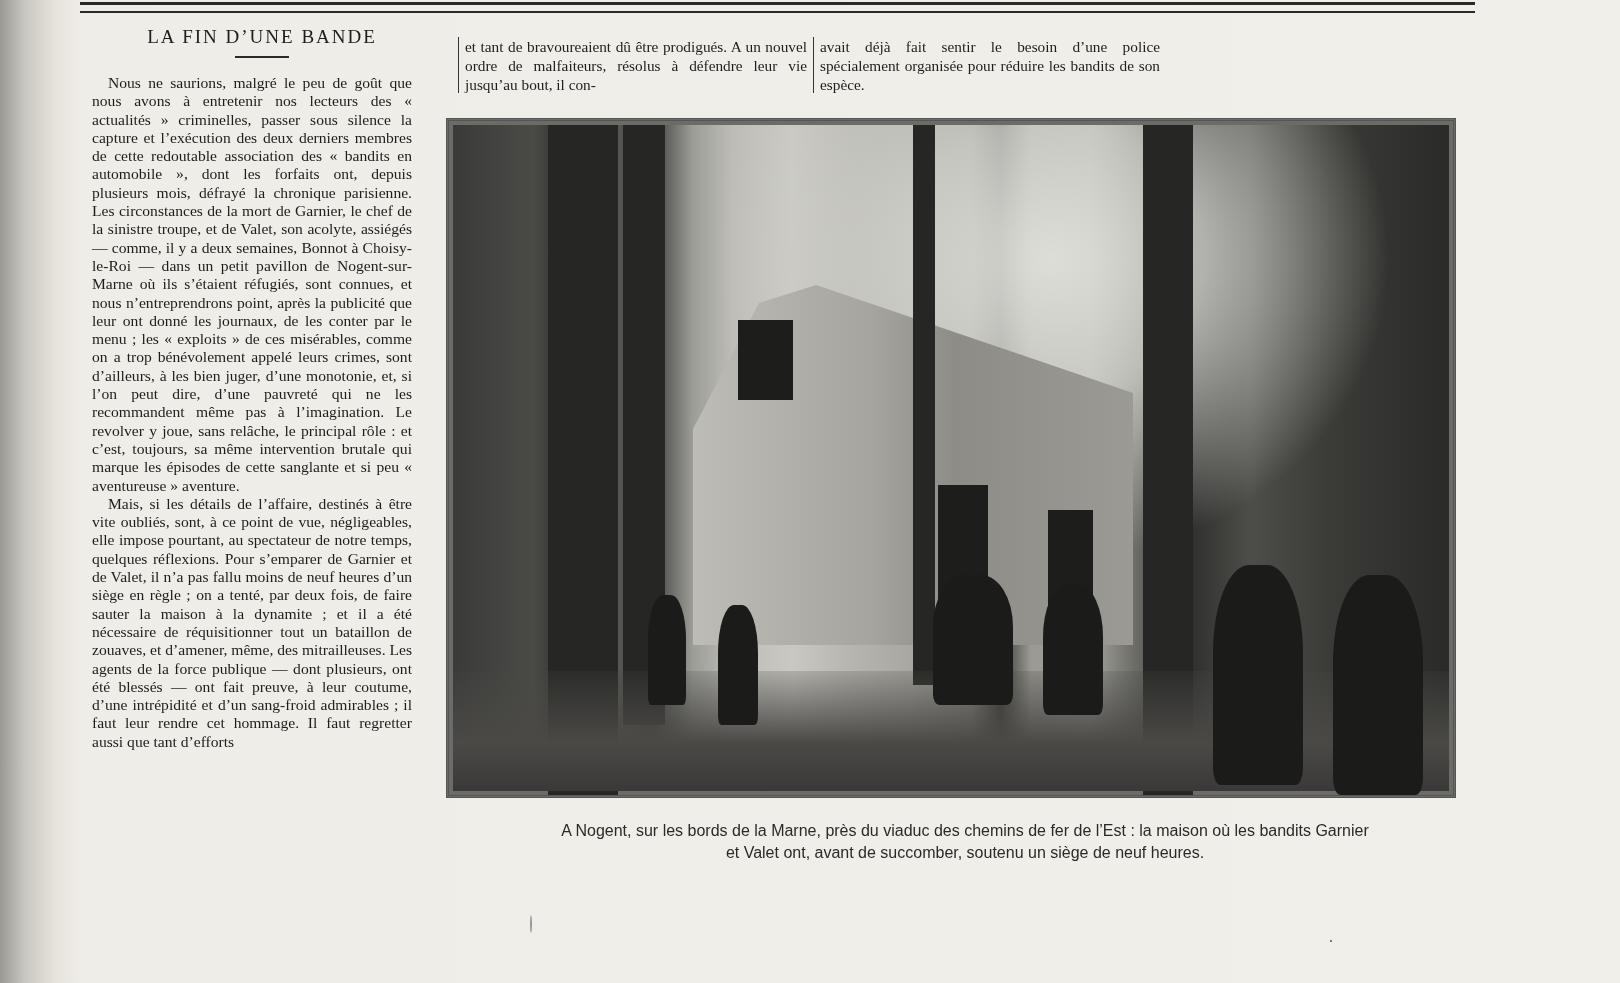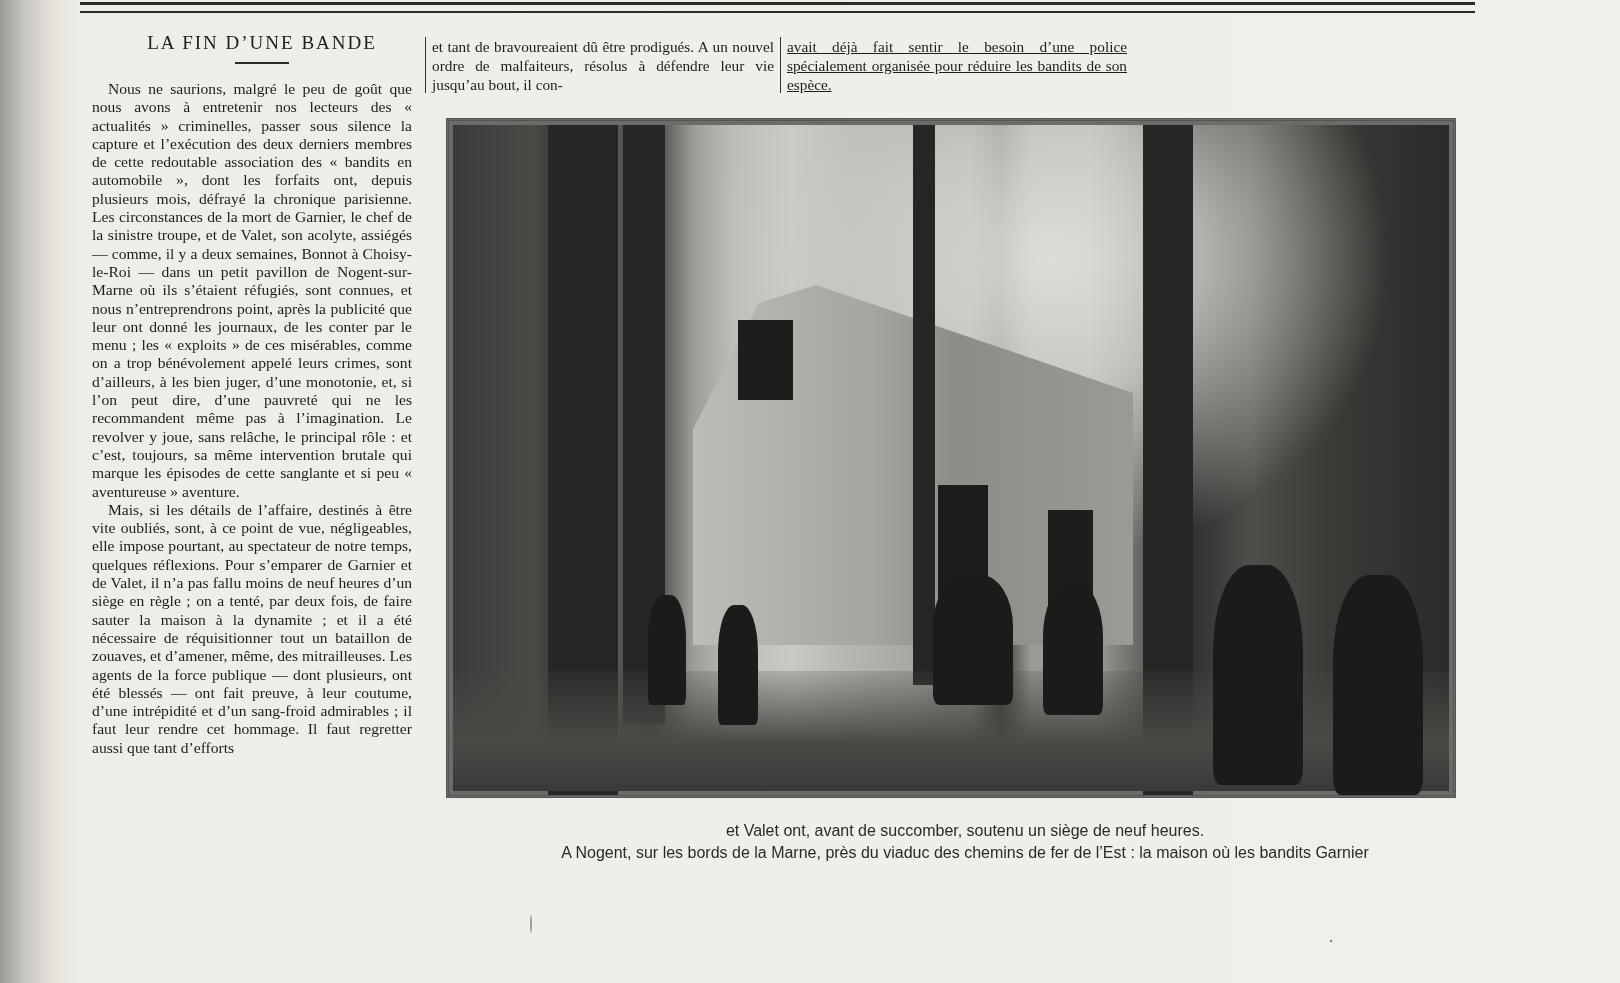--- a/index.html
+++ b/index.html
@@ -11,21 +11,21 @@
   }
   .rule-top {
     position:absolute; left:80px; top:2px; width:1395px; height:3px;
     background:#2a2a2a;
   }
   .rule-top2 {
     position:absolute; left:80px; top:11px; width:1395px; height:2px;
     background:#2a2a2a;
   }
   .left-col {
-    position:absolute; left:76px; top:32px; width:352px;
+    position:absolute; left:76px; top:26px; width:352px;
   }
   .title {
     text-align:center; font-size:19px; letter-spacing:2px;
     font-family: "Liberation Serif", serif; font-weight:normal;
     margin:0 0 8px 0; padding-left:20px;
   }
   .title-rule {
     width:54px; height:2px; background:#2a2a2a; margin:0 auto 14px auto; position:relative; left:10px;
   }
   .body-text {
@@ -33,23 +33,23 @@
   }
   .body-text p { margin:0; text-indent:16px; }
   .top-cols {
     position:absolute; left:425px; top:37px; width:1060px; height:56px;
     display:flex;
   }
   .top-col {
     font-size:15.3px; line-height:19px; text-align:justify;
     border-left:1.5px solid #333; padding:0 6px 0 6px;
   }
-  .top-col.c1 { width:342px; }
+  .top-col.c1 { width:342px;margin-left:33px; }
   .top-col.c2 { width:338px; }
-  .top-col.c3 { width:340px;text-decoration:underline; }
+  .top-col.c3 { width:340px; }
   .photo-frame {
     position:absolute; left:446px; top:118px; width:1010px; height:680px;
     border:3px double #555; box-sizing:border-box;
     background:#6b6b68;
     overflow:hidden;
   }
   .photo {
     position:absolute; inset:4px;
     background:
       radial-gradient(ellipse at 60% 20%, rgba(225,225,220,0.95) 0, rgba(210,210,205,0.8) 18%, rgba(0,0,0,0) 40%),
@@ -114,18 +114,18 @@
     <div class="figure" style="left:265px;top:480px;width:40px;height:120px;"></div>
     <div class="figure" style="left:195px;top:470px;width:38px;height:110px;"></div>
     <div class="figure" style="left:480px;top:450px;width:80px;height:130px;"></div>
     <div class="figure" style="left:590px;top:460px;width:60px;height:130px;"></div>
     <div class="figure" style="left:760px;top:440px;width:90px;height:220px;"></div>
     <div class="figure" style="left:880px;top:450px;width:90px;height:220px;"></div>
   </div>
 </div>
 
 <div class="caption">
+  <div>A Nogent, sur les bords de la Marne, près du viaduc des chemins de fer de l’Est : la maison où les bandits Garnier</div>
   <div>et Valet ont, avant de succomber, soutenu un siège de neuf heures.</div>
-  <div>A Nogent, sur les bords de la Marne, près du viaduc des chemins de fer de l’Est : la maison où les bandits Garnier</div>
 </div>
 
 <div class="speck" style="left:530px;top:915px;width:2px;height:18px;background:#999;"></div>
 <div class="speck" style="left:1330px;top:940px;"></div>
 
 </body></html>

